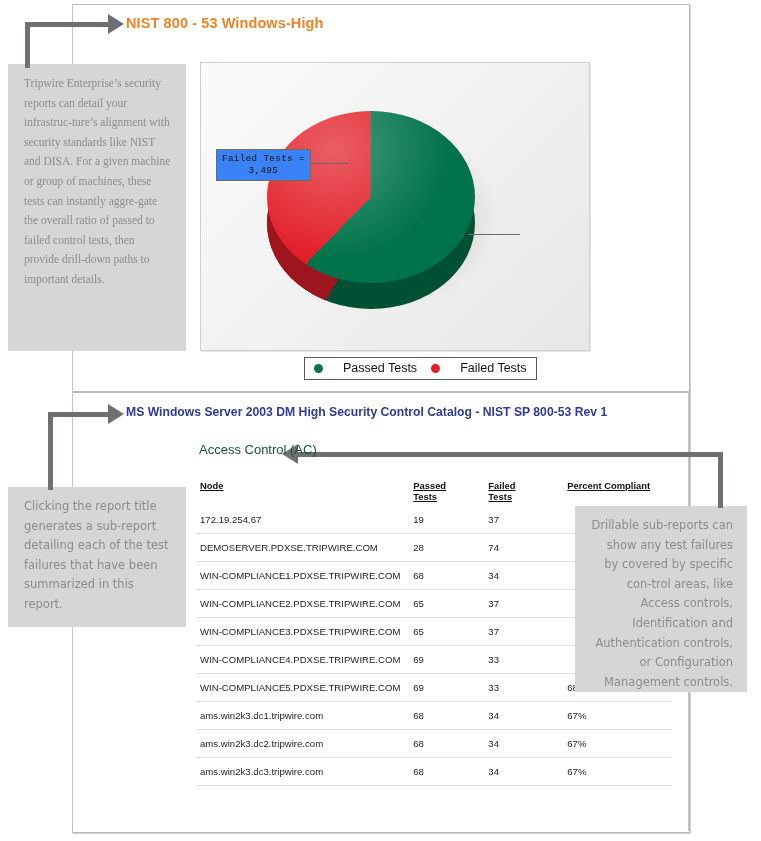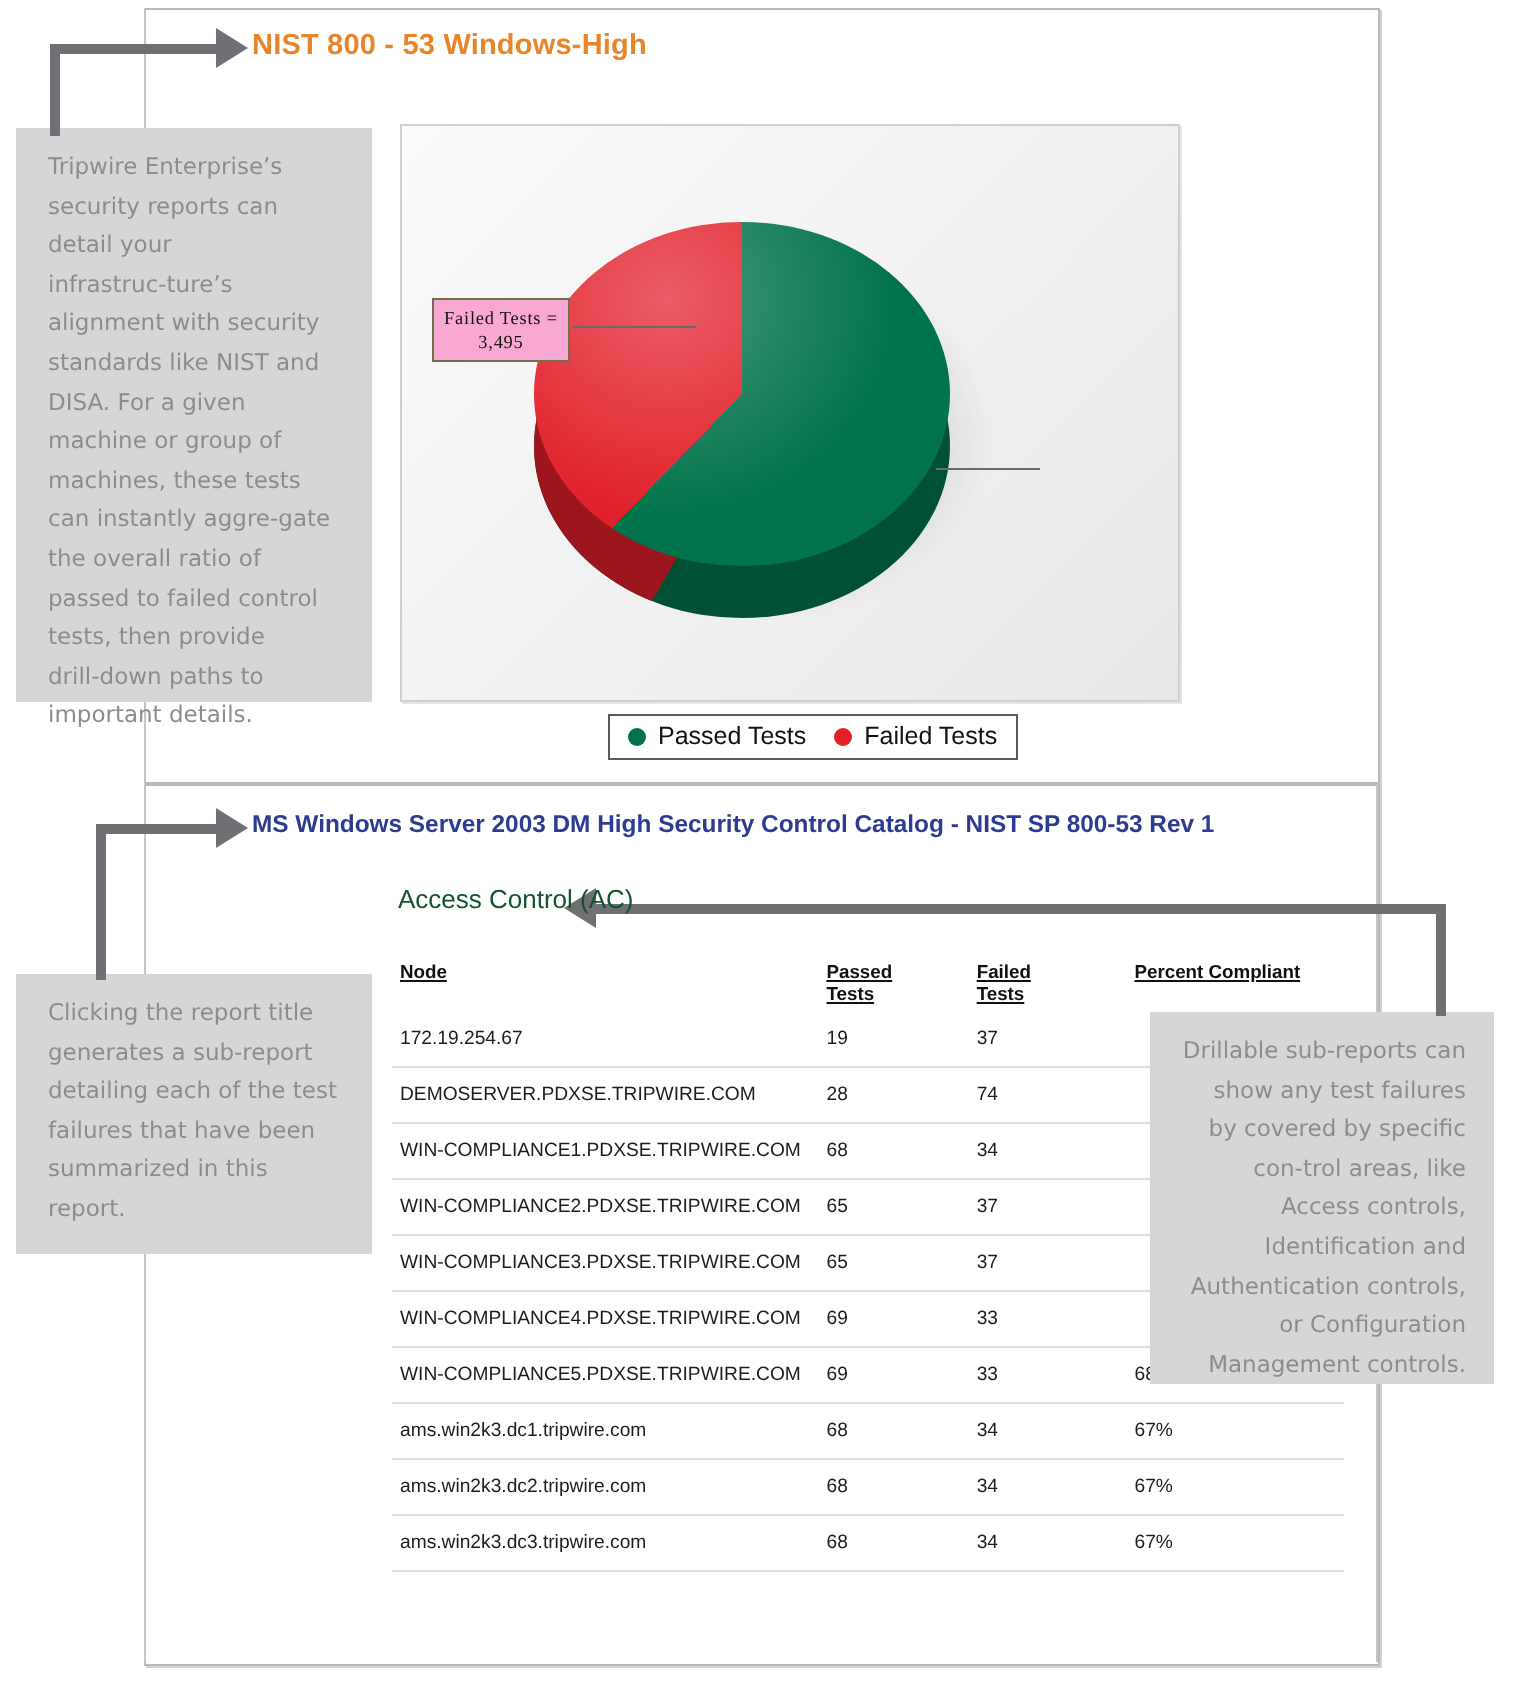--- a/index.html
+++ b/index.html
@@ -27,21 +27,21 @@
     position:absolute;
     background:#d5d6d7;
     color:#8a8c8e;
     font-family:"DejaVu Sans", sans-serif;
     font-size:11.5px;
     line-height:19.6px;
     padding:10px 14px 10px 16px;
     box-sizing:border-box;
     z-index:6;
   }
-  #callout-left-top{left:8px;top:64px;width:178px;height:287px;}
+  #callout-left-top{left:8px;top:64px;width:178px;height:287px;font-family:Liberation Serif, serif;}
   #callout-left-bottom{left:8px;top:487px;width:178px;height:140px;}
   #callout-right{left:575px;top:506px;width:172px;height:186px;text-align:right;}
 
   
   .conn{position:absolute;background:#6e7074;z-index:7;}
   .arrow-head{position:absolute;width:0;height:0;z-index:7;}
   .arrow-right{border-top:10px solid transparent;border-bottom:10px solid transparent;border-left:16px solid #6e7074;}
   .arrow-left{border-top:10px solid transparent;border-bottom:10px solid transparent;border-right:16px solid #6e7074;}
 
   
@@ -96,38 +96,38 @@
   }
   .pie-gloss{
     position:absolute;left:6px;top:20px;width:208px;height:172px;border-radius:50%;
     background:radial-gradient(ellipse at 32% 22%, rgba(255,255,255,.28) 0%, rgba(255,255,255,0) 58%);
     pointer-events:none;
   }
 
   
   .data-label{
     position:absolute;
-    background:#f9a8d4;border:1px solid #6f6f4e;
+    background:#3b82f6;border:1px solid #6f6f4e;
     font-size:9.2px;color:#12120c;
-    font-family:Liberation Serif, serif;
+    font-family:Liberation Mono, monospace;
     text-align:center;line-height:12px;
     padding:3px 5px;z-index:9;white-space:nowrap;
   }
   #label-failed{left:216px;top:149px;letter-spacing:.4px;}
   #label-passed{left:516px;top:221px;letter-spacing:.4px;}
   .leader{position:absolute;height:1px;background:#6a6a6a;z-index:8;}
 
   
   #legend{
     position:absolute;left:304px;top:357px;
     border:1px solid #5b5b5b;background:#ffffff;
     padding:3px 9px 4px 9px;z-index:8;
     display:flex;gap:14px;align-items:center;
   }
-  .legend-item{display:flex;align-items:center;gap:6px;font-size:12.5px;color:#111;}
+  .legend-item{display:flex;align-items:center;gap:20px;font-size:12.5px;color:#111;}
   .legend-dot{width:9px;height:9px;border-radius:50%;display:inline-block;}
 
   
   #data-table{
     position:absolute;left:196px;top:480px;width:476px;
     border-collapse:collapse;z-index:4;
     font-size:9.6px;color:#1d1d1d;
   }
   #data-table th{
     text-align:left;font-weight:bold;font-size:9.4px;

